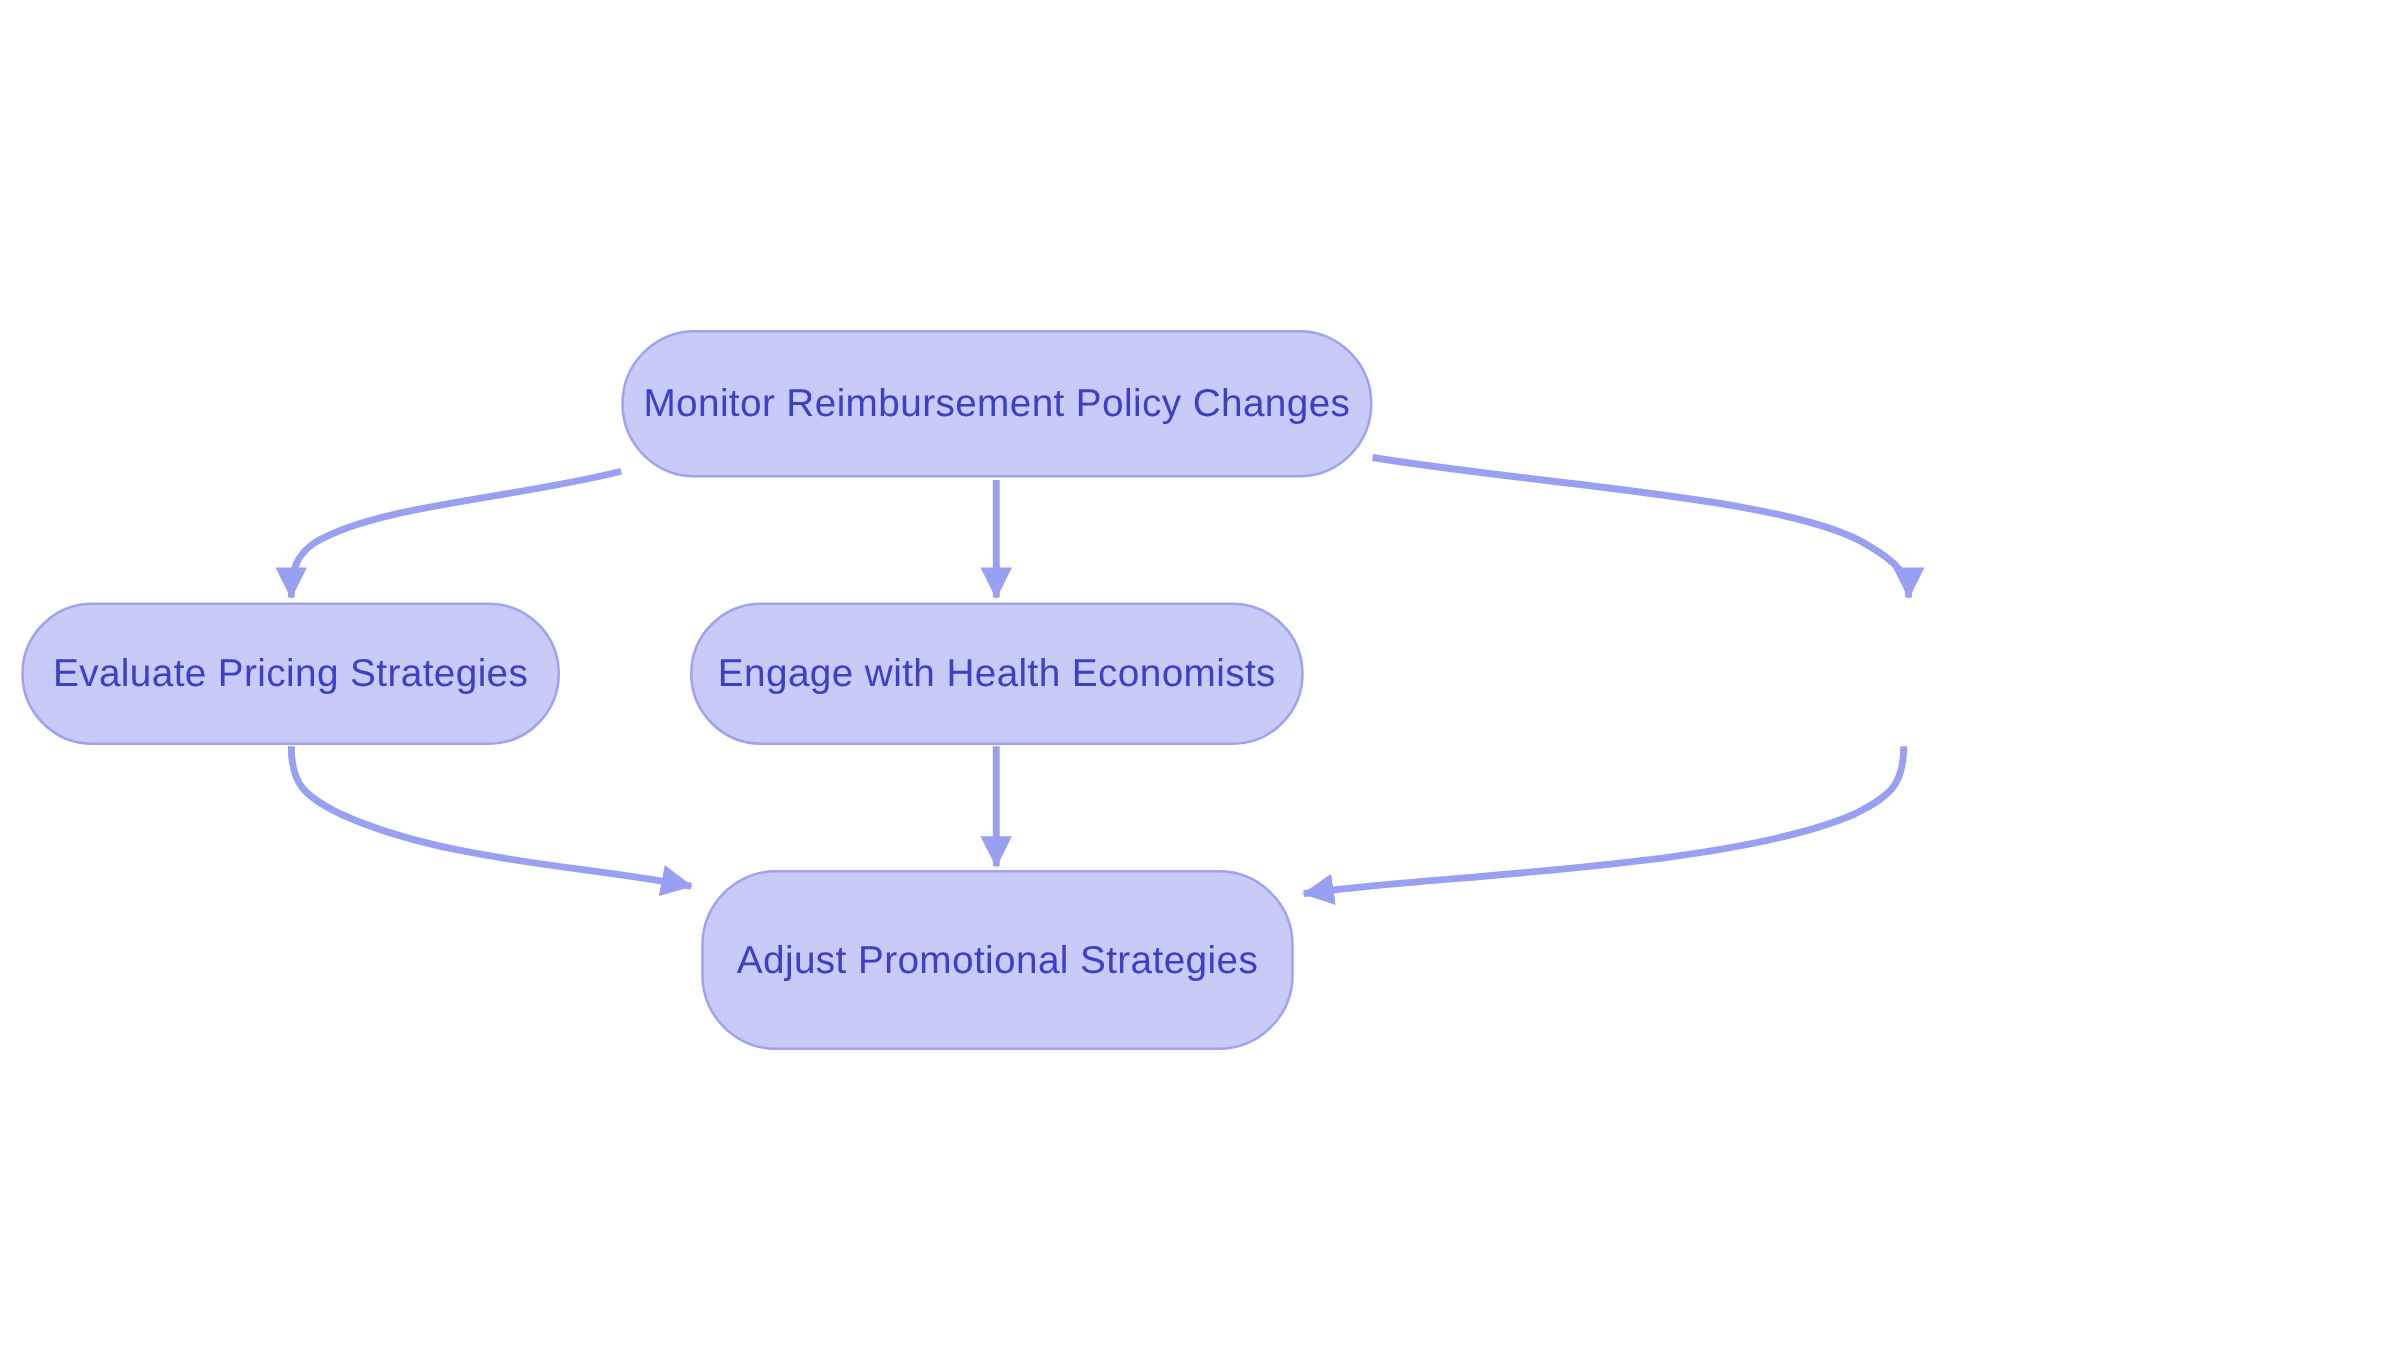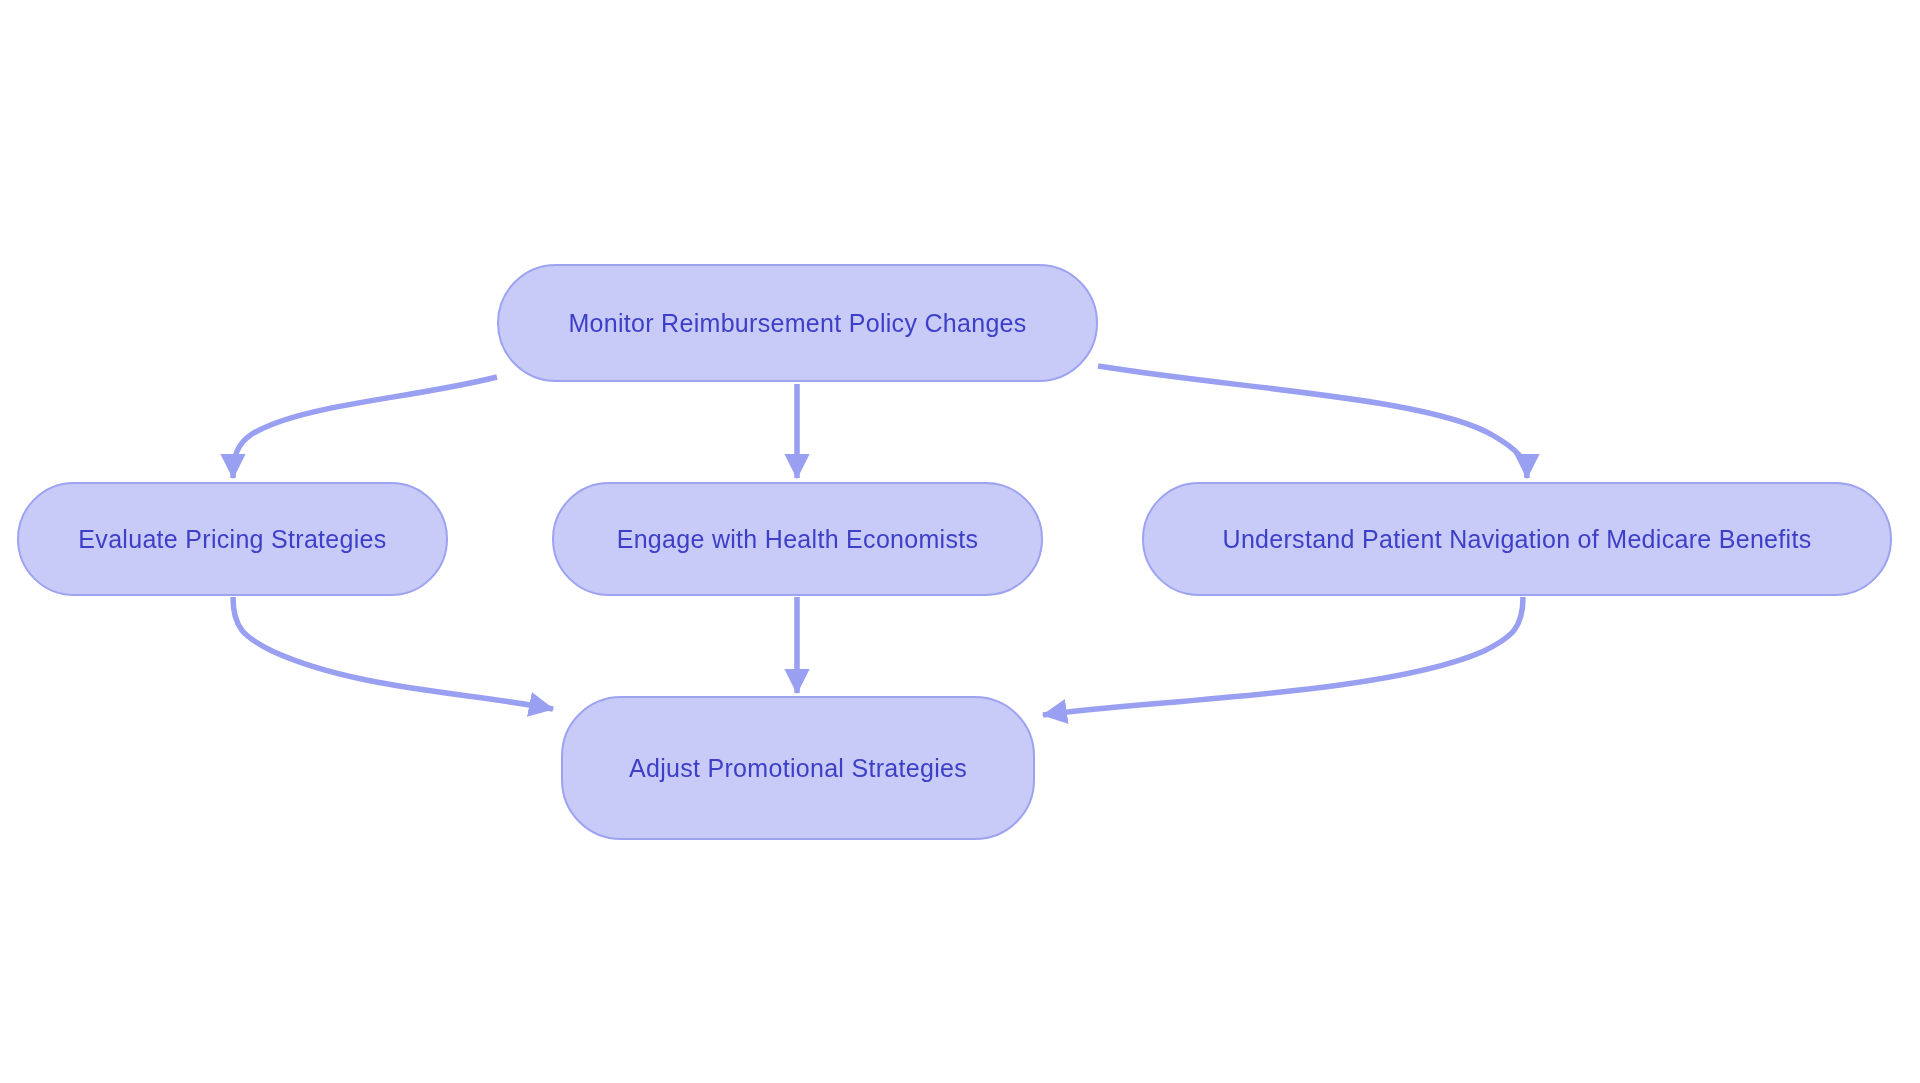--- a/index.html
+++ b/index.html
@@ -34,21 +34,21 @@
     background: #c8caf8;
     border: 2px solid #9da3f0;
     border-radius: 60px;
     display: flex;
     align-items: center;
     justify-content: center;
     text-align: center;
   }
   .node-label {
     color: #3d3fc6;
-    font-size: 25px;
+    font-size: 31px;
     letter-spacing: 0.3px;
     white-space: nowrap;
   }
   .node-monitor    { left: 497px;  top: 264px; width: 601px; height: 118px; }
   .node-evaluate   { left: 17px;   top: 482px; width: 431px; height: 114px; }
   .node-engage     { left: 552px;  top: 482px; width: 491px; height: 114px; }
   .node-understand { left: 1142px; top: 482px; width: 750px; height: 114px; }
   .node-adjust     { left: 561px;  top: 696px; width: 474px; height: 144px; }
 </style>
 </head>
@@ -75,21 +75,18 @@
   </div>
 
   <div class="node node-engage">
     <span class="node-label">Engage with Health Economists</span>
   </div>
 
   <div class="node node-evaluate">
     <span class="node-label">Evaluate Pricing Strategies</span>
   </div>
 
-  <div class="node node-understand">
-    <span class="node-label">Understand Patient Navigation of Medicare Benefits</span>
-  </div>
 
   <div class="node node-adjust">
     <span class="node-label">Adjust Promotional Strategies</span>
   </div>
 
 </div>
 
 </body></html>

